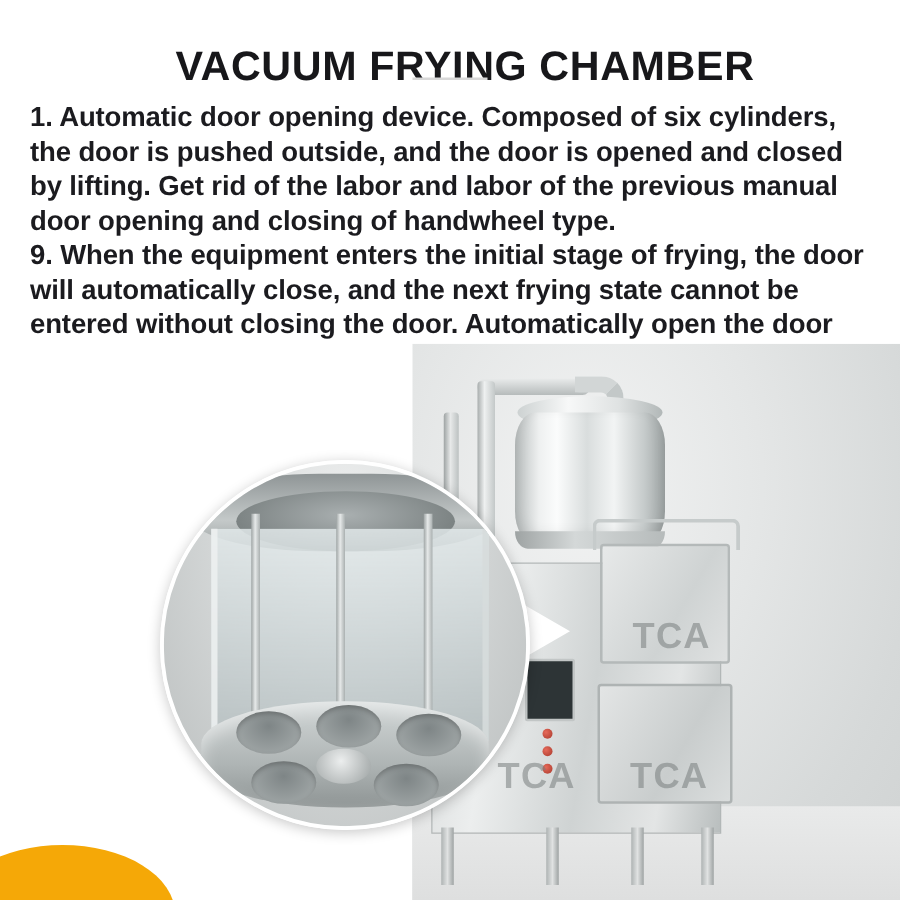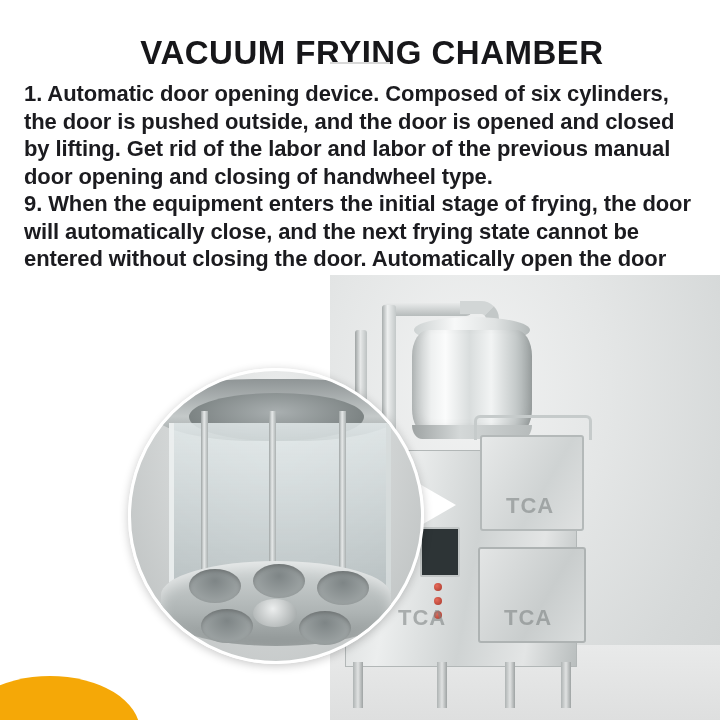--- a/index.html
+++ b/index.html
@@ -240,21 +240,21 @@
     background: linear-gradient(90deg,#aeb3b3,#e0e2e2 50%,#9ea3a3);
   }
   .legs i:nth-child(1) { left: 8px; }
   .legs i:nth-child(2) { left: 92px; }
   .legs i:nth-child(3) { left: 160px; }
   .legs i:nth-child(4) { left: 216px; }
 
   .tca-mark {
     position: absolute;
     color: rgba(120,126,126,0.55);
-    font-size: 22px;
+    font-size: 29px;
     font-weight: bold;
     letter-spacing: 1px;
     font-family: "Liberation Sans", sans-serif;
   }
   .tca-1 { left: 506px; top: 218px; }
   .tca-2 { left: 398px; top: 330px; }
   .tca-3 { left: 504px; top: 330px; }
 
   
   .magnifier {

